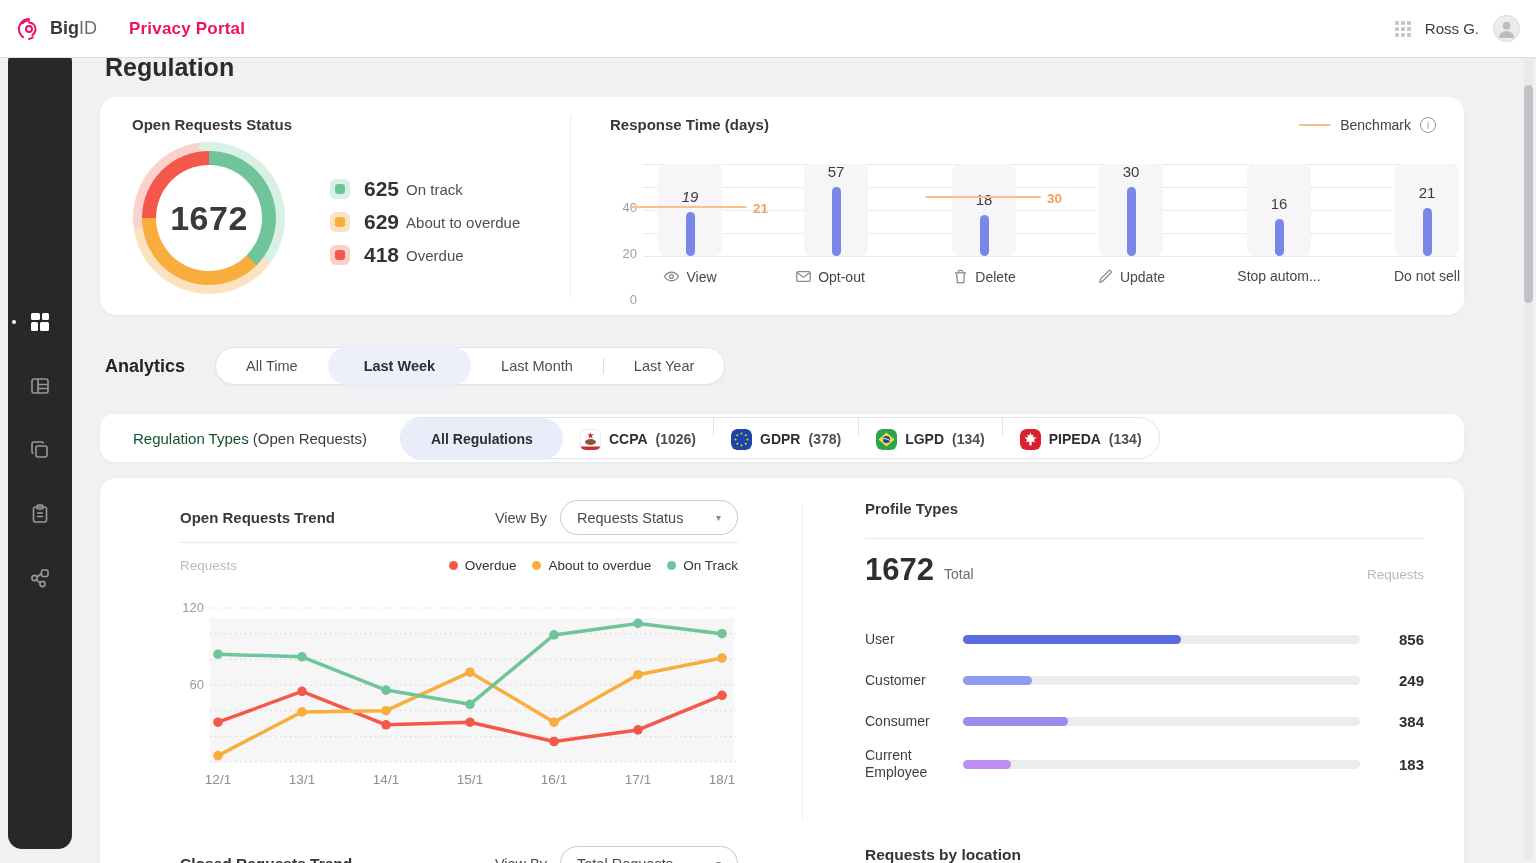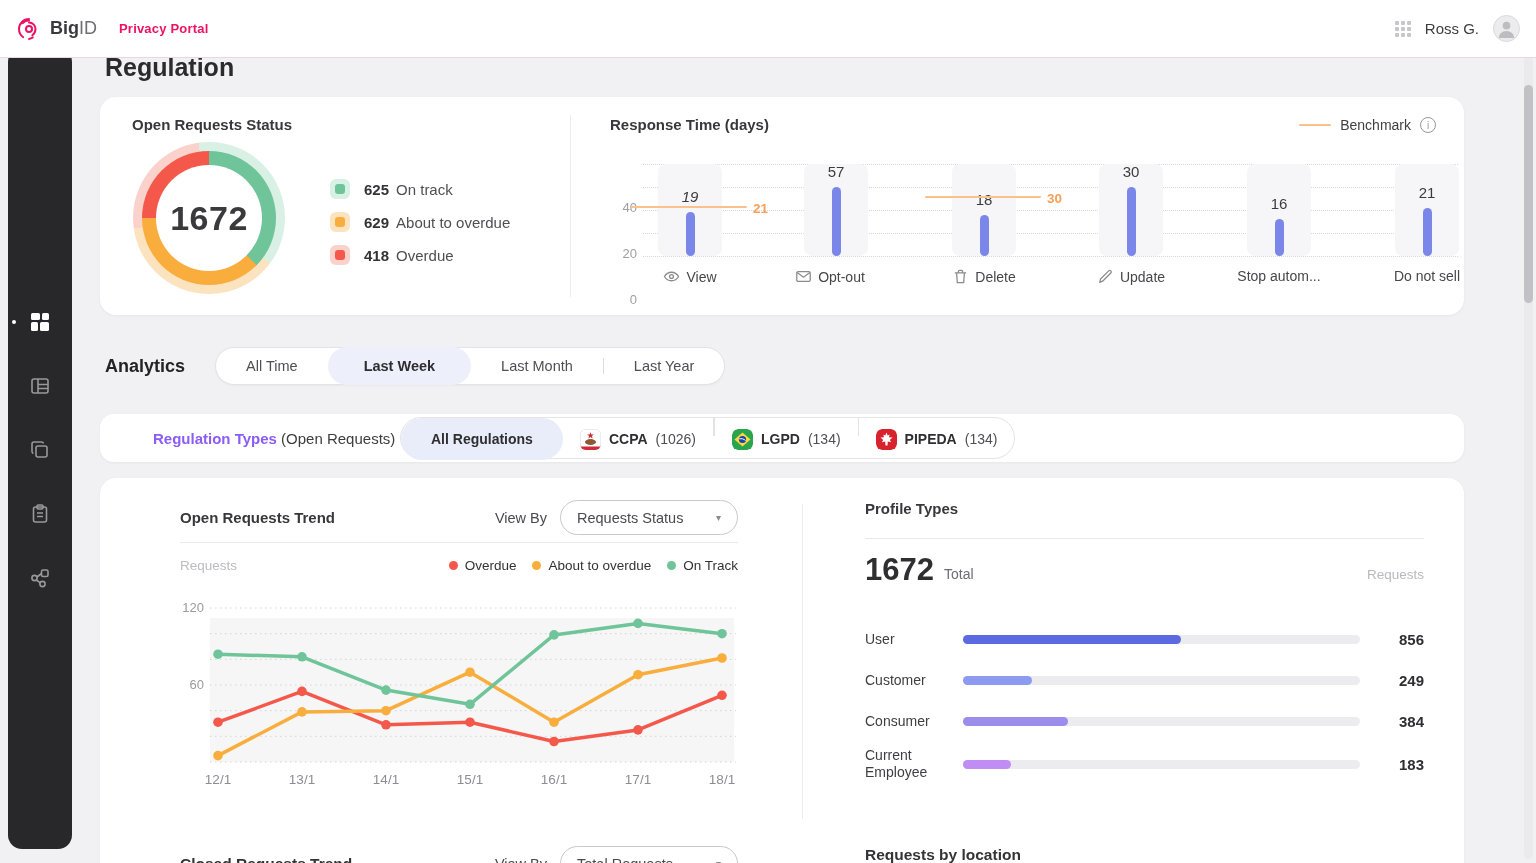--- a/index.html
+++ b/index.html
@@ -6,21 +6,21 @@
   html,body { width:1536px; height:863px; }
   body { font-family:"Liberation Sans", sans-serif; }
   .app { position:relative; width:1536px; height:863px; background:#f1f1f3; overflow:hidden; }
 
   
   .header { position:absolute; top:0; left:0; right:0; height:58px; background:#fff;
             border-bottom:1px solid #f2d4da; display:flex; align-items:center; padding:0 16px; z-index:9; }
   .logo-wrap { display:flex; align-items:center; gap:8px; }
   .brand-big { font-size:18px; font-weight:700; color:#3a3a3d; }
   .brand-id { font-size:18px; font-weight:400; color:#6e6e72; }
-  .brand-product { font-size:13px; font-weight:700; color:#ED1263; margin-left:14px; letter-spacing:.2px; }
+  .brand-product { font-size:17px; font-weight:700; color:#ED1263; margin-left:24px; letter-spacing:.2px; }
   .header-right { margin-left:auto; display:flex; align-items:center; gap:14px; }
   .grid-icon { display:grid; grid-template-columns:repeat(3,4px); grid-gap:2px; cursor:pointer; }
   .grid-icon span { width:4px; height:4px; background:#c7c7cb; border-radius:1px; }
   .user-name { font-size:15px; color:#3d3d40; }
   .avatar { width:27px; height:27px; border-radius:50%; background:#ececee; border:1px solid #d9d9db;
             display:flex; align-items:center; justify-content:center; overflow:hidden; }
 
   
   .sidebar { position:absolute; left:8px; top:48px; width:64px; height:801px; background:#28282b;
              border-radius:14px; z-index:8; }
@@ -50,21 +50,21 @@
   .donut-light { inset:0; }
   .donut-main { inset:9px; }
   .donut-hole { position:absolute; inset:23px; border-radius:50%; background:#fff;
                 display:flex; align-items:center; justify-content:center; }
   .donut-total { font-size:34px; font-weight:700; color:#3a3a3d; letter-spacing:.5px; }
 
   .status-legend { position:absolute; left:230px; top:82px; display:flex; flex-direction:column; gap:13px; }
   .legend-row { display:flex; align-items:center; height:20px; }
   .swatch { width:20px; height:20px; border-radius:6px; display:flex; align-items:center; justify-content:center; margin-right:14px; }
   .swatch i { display:block; width:10px; height:10px; border-radius:3px; }
-  .legend-val { font-size:15px; font-weight:700; color:#333336; margin-right:7px; }
+  .legend-val { font-size:21px; font-weight:700; color:#333336; margin-right:7px; }
   .legend-lab { font-size:15px; color:#4f4f53; }
 
   .rt-title { position:absolute; left:510px; top:19px; }
   .benchmark-legend { position:absolute; right:28px; top:20px; display:flex; align-items:center; gap:9px; }
   .benchmark-line-sample { width:32px; height:2px; background:#fbc18c; border-radius:1px; }
   .benchmark-text { font-size:14px; color:#414144; }
   .info-circle { width:16px; height:16px; border:1.3px solid #98989c; border-radius:50%;
                  font-size:10px; color:#98989c; display:flex; align-items:center; justify-content:center; cursor:pointer; }
 
   .rt-chart { position:absolute; left:505px; top:55px; width:855px; height:160px; }
@@ -88,29 +88,29 @@
   .tabs { margin-left:30px; height:38px; background:#fff; border:1px solid #e3e3e7; border-radius:20px;
           display:flex; align-items:center; box-shadow:0 1px 2px rgba(40,40,45,.04); }
   .tab { height:38px; display:flex; align-items:center; padding:0 30px; font-size:14.5px; color:#4f4f53;
          border-radius:20px; cursor:pointer; white-space:nowrap; }
   .tab.active { background:#edf0fb; font-weight:700; color:#2e2e31; padding:0 36px; }
   .tab-sep { width:1px; height:16px; background:#dcdcde; }
 
   
   .reg-card { left:100px; top:414px; width:1364px; height:48px; border-radius:14px; display:flex; align-items:center; }
   .reg-label-wrap { margin-left:33px; font-size:15px; color:#3d3d40; white-space:nowrap; }
-  .reg-label { font-weight:700; color:#8b5cf6;margin-left:20px; }
+  .reg-label { font-weight:400; color:#14532d; }
   .reg-pills { position:absolute; left:300px; top:3px; height:42px; border:1px solid #e4e4e8; border-radius:22px;
                display:flex; background:#fff; }
   .reg-pill { height:42px; display:flex; align-items:center; gap:8px; padding:0 17px; cursor:pointer; }
   .reg-pill.active { background:#e9edfa; border-radius:22px; padding:0 30px; font-weight:700; }
   .reg-pill .flag { width:21px; height:21px; border-radius:6px; overflow:hidden; flex:0 0 auto; }
   .reg-pill .flag svg { width:21px; height:21px; display:block; }
   .reg-name { font-size:14px; font-weight:700; color:#2f2f32; }
-  .reg-count { font-size:14px; color:#4f4f53; }
+  .reg-count { font-size:14px; color:#4f4f53;font-weight:bold; }
   .reg-sep { width:1px; height:18px; background:#e3e3e6; }
 
   
   .main-panel { left:100px; top:478px; width:1364px; height:400px; border-radius:16px 16px 0 0; }
   .panel-divider { position:absolute; left:702px; top:26px; height:315px; width:1px; background:#ececee; }
 
   .trend-col { position:absolute; left:80px; top:0; width:558px; }
   .col-header { position:absolute; left:0; width:100%; display:flex; align-items:center; }
   .trend-header { top:22px; }
   .viewby-wrap { margin-left:auto; display:flex; align-items:center; gap:13px; }
@@ -383,20 +383,39 @@
               <rect width="21" height="21" rx="6" fill="#ffffff" stroke="#d9d9dc"></rect>
               <polygon points="10.5,3.2 11.4,5.6 13.9,5.6 11.9,7.1 12.7,9.4 10.5,8 8.3,9.4 9.1,7.1 7.1,5.6 9.6,5.6" fill="#cf2b37"></polygon>
               <ellipse cx="10.5" cy="13" rx="5.5" ry="3" fill="#8a5a35"></ellipse>
               <rect y="17.5" width="21" height="3.5" fill="#cf2b37"></rect>
             </svg>
           </span>
           <span class="reg-name">CCPA</span>
           <span class="reg-count">(1026)</span>
         </div>
         <span class="reg-sep"></span>
+        <div class="reg-pill">
+          <span class="flag">
+            <svg viewBox="0 0 21 21">
+              <rect width="21" height="21" rx="6" fill="#1b46a8"></rect>
+              <g fill="#ffd000">
+                <circle cx="10.5" cy="4.5" r="1"></circle>
+                <circle cx="14.7" cy="6.3" r="1"></circle>
+                <circle cx="16.5" cy="10.5" r="1"></circle>
+                <circle cx="14.7" cy="14.7" r="1"></circle>
+                <circle cx="10.5" cy="16.5" r="1"></circle>
+                <circle cx="6.3" cy="14.7" r="1"></circle>
+                <circle cx="4.5" cy="10.5" r="1"></circle>
+                <circle cx="6.3" cy="6.3" r="1"></circle>
+              </g>
+            </svg>
+          </span>
+          <span class="reg-name">GDPR</span>
+          <span class="reg-count">(378)</span>
+        </div>
         <span class="reg-sep"></span>
         <div class="reg-pill">
           <span class="flag">
             <svg viewBox="0 0 21 21">
               <rect width="21" height="21" rx="6" fill="#2ba44e"></rect>
               <polygon points="10.5,3.5 18.5,10.5 10.5,17.5 2.5,10.5" fill="#ffd83d"></polygon>
               <circle cx="10.5" cy="10.5" r="3.6" fill="#1b46a8"></circle>
               <path d="M7.2 9.9c2.2-.6 4.6 0 6.4 1.6" stroke="#fff" stroke-width="1" fill="none"></path>
             </svg>
           </span>

